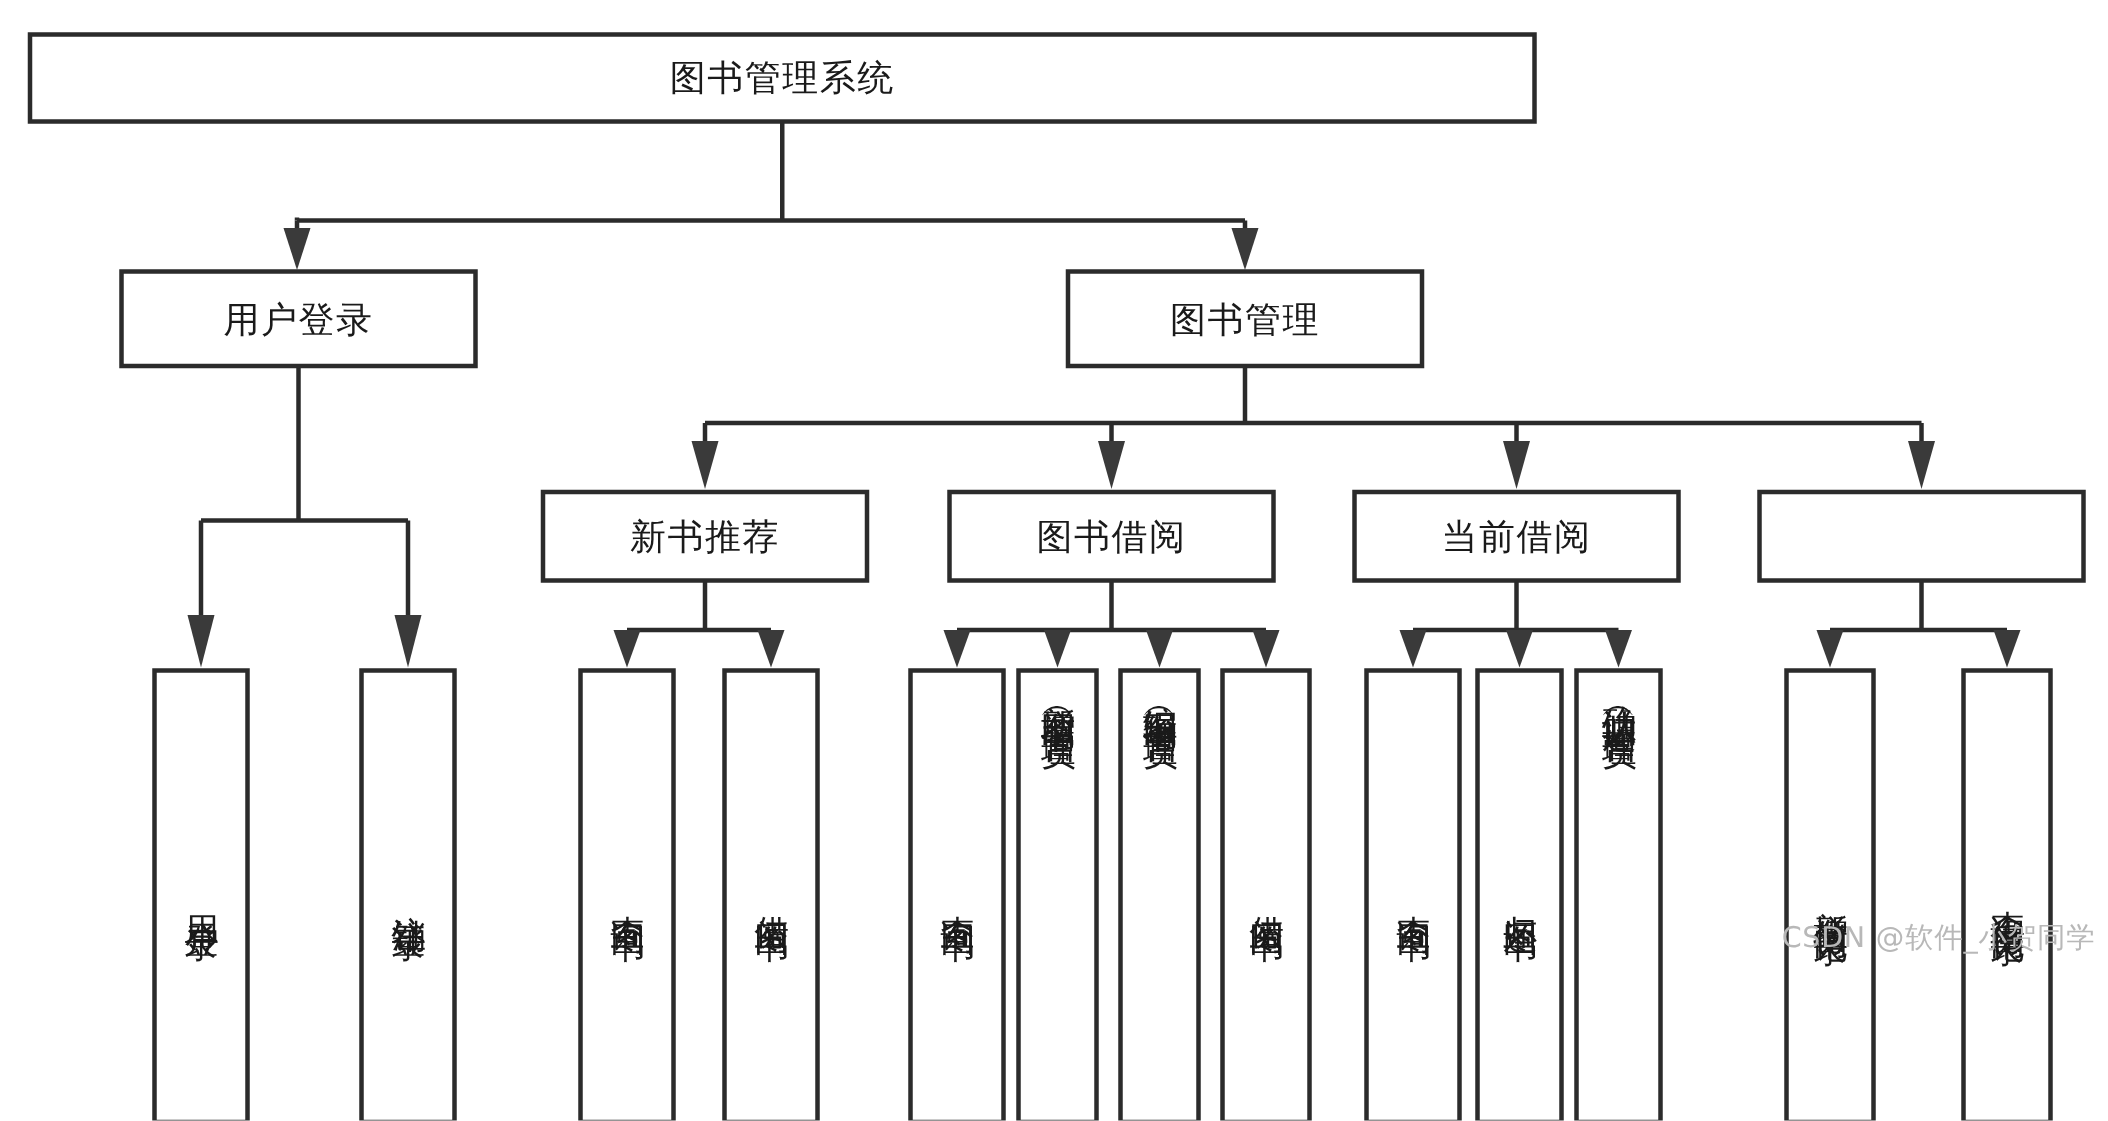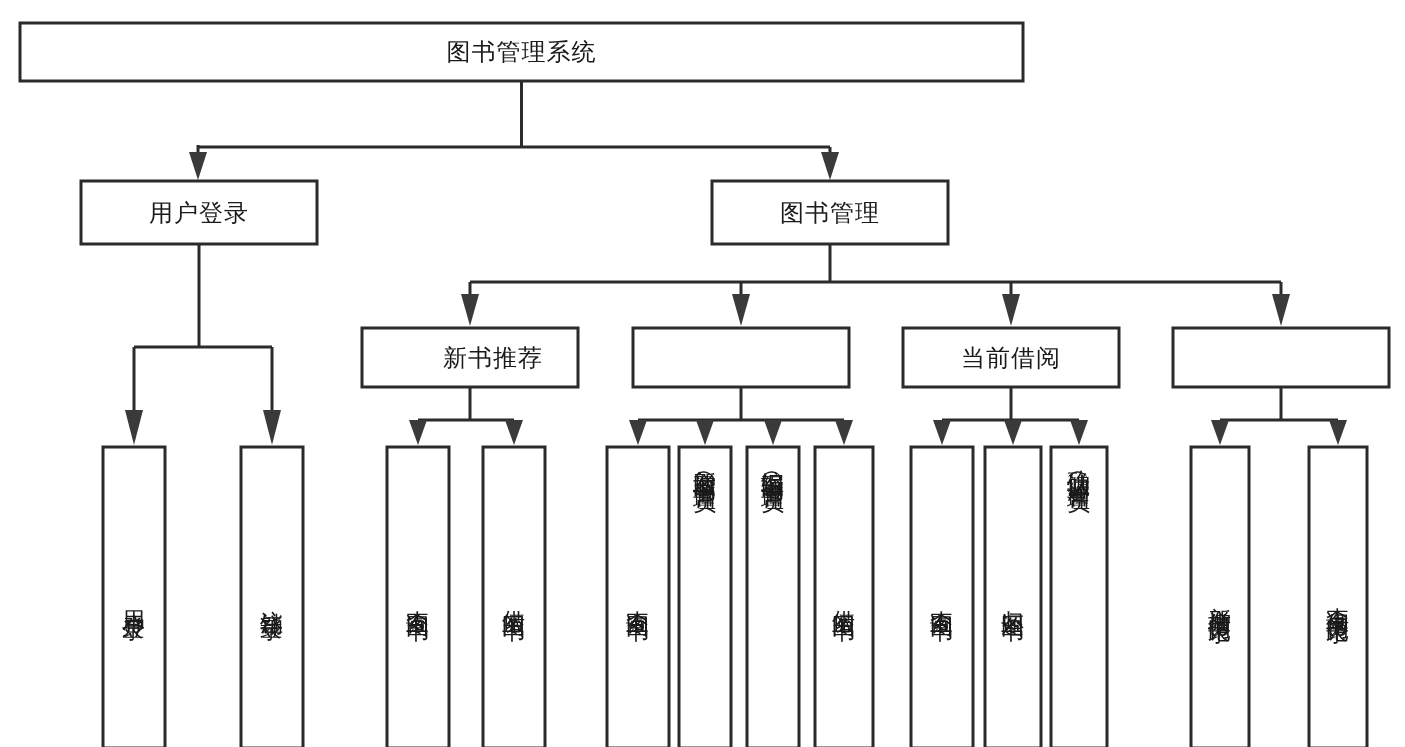--- a/index.html
+++ b/index.html
@@ -185,22 +185,25 @@
 
   <div class="hlabel-wrap" style="left:20px;  top:11px;  width:1003px; height:58px;">
       <span class="hlabel-text">图书管理系统</span>
     </div>
   <div class="hlabel-wrap" style="left:81px;  top:169px; width:236px;  height:63px;">
       <span class="hlabel-text">用户登录</span>
     </div>
   <div class="hlabel-wrap" style="left:712px; top:169px; width:236px;  height:63px;">
       <span class="hlabel-text">图书管理</span>
     </div>
-  <div class="hlabel-wrap" style="left:362px; top:316px; width:216px;  height:59px;padding-left:23px;">
+  <div class="hlabel-wrap" style="left:362px; top:316px; width:216px;  height:59px;">
       <span class="hlabel-text">新书推荐</span>
+    </div>
+  <div class="hlabel-wrap" style="left:633px; top:316px; width:216px;  height:59px;">
+      <span class="hlabel-text">图书借阅</span>
     </div>
   <div class="hlabel-wrap" style="left:903px; top:316px; width:216px;  height:59px;border-radius:29px;">
       <span class="hlabel-text">当前借阅</span>
     </div>
 
   <div class="vlabel-wrap" style="left:103px; top:435px; width:62px; height:301px;">
       <span class="vlabel-text">用户登录</span>
     </div>
   <div class="vlabel-wrap" style="left:241px; top:435px; width:62px; height:301px;">
       <span class="vlabel-text">注销登录</span>
@@ -232,13 +235,14 @@
   <div class="vlabel-wrap" style="left:1051px;top:440px; width:56px; height:296px; align-items:flex-start;">
       <span class="vlabel-text">确认归还（管理员）</span>
     </div>
   <div class="vlabel-wrap" style="left:1191px;top:435px; width:58px; height:301px;">
       <span class="vlabel-text">新增借阅记录</span>
     </div>
   <div class="vlabel-wrap" style="left:1309px;top:435px; width:58px; height:301px;">
       <span class="vlabel-text">查询借阅记录</span>
     </div>
 
+  <div id="watermark">CSDN @软件_小贺同学</div>
 </div>
 
 </body></html>

